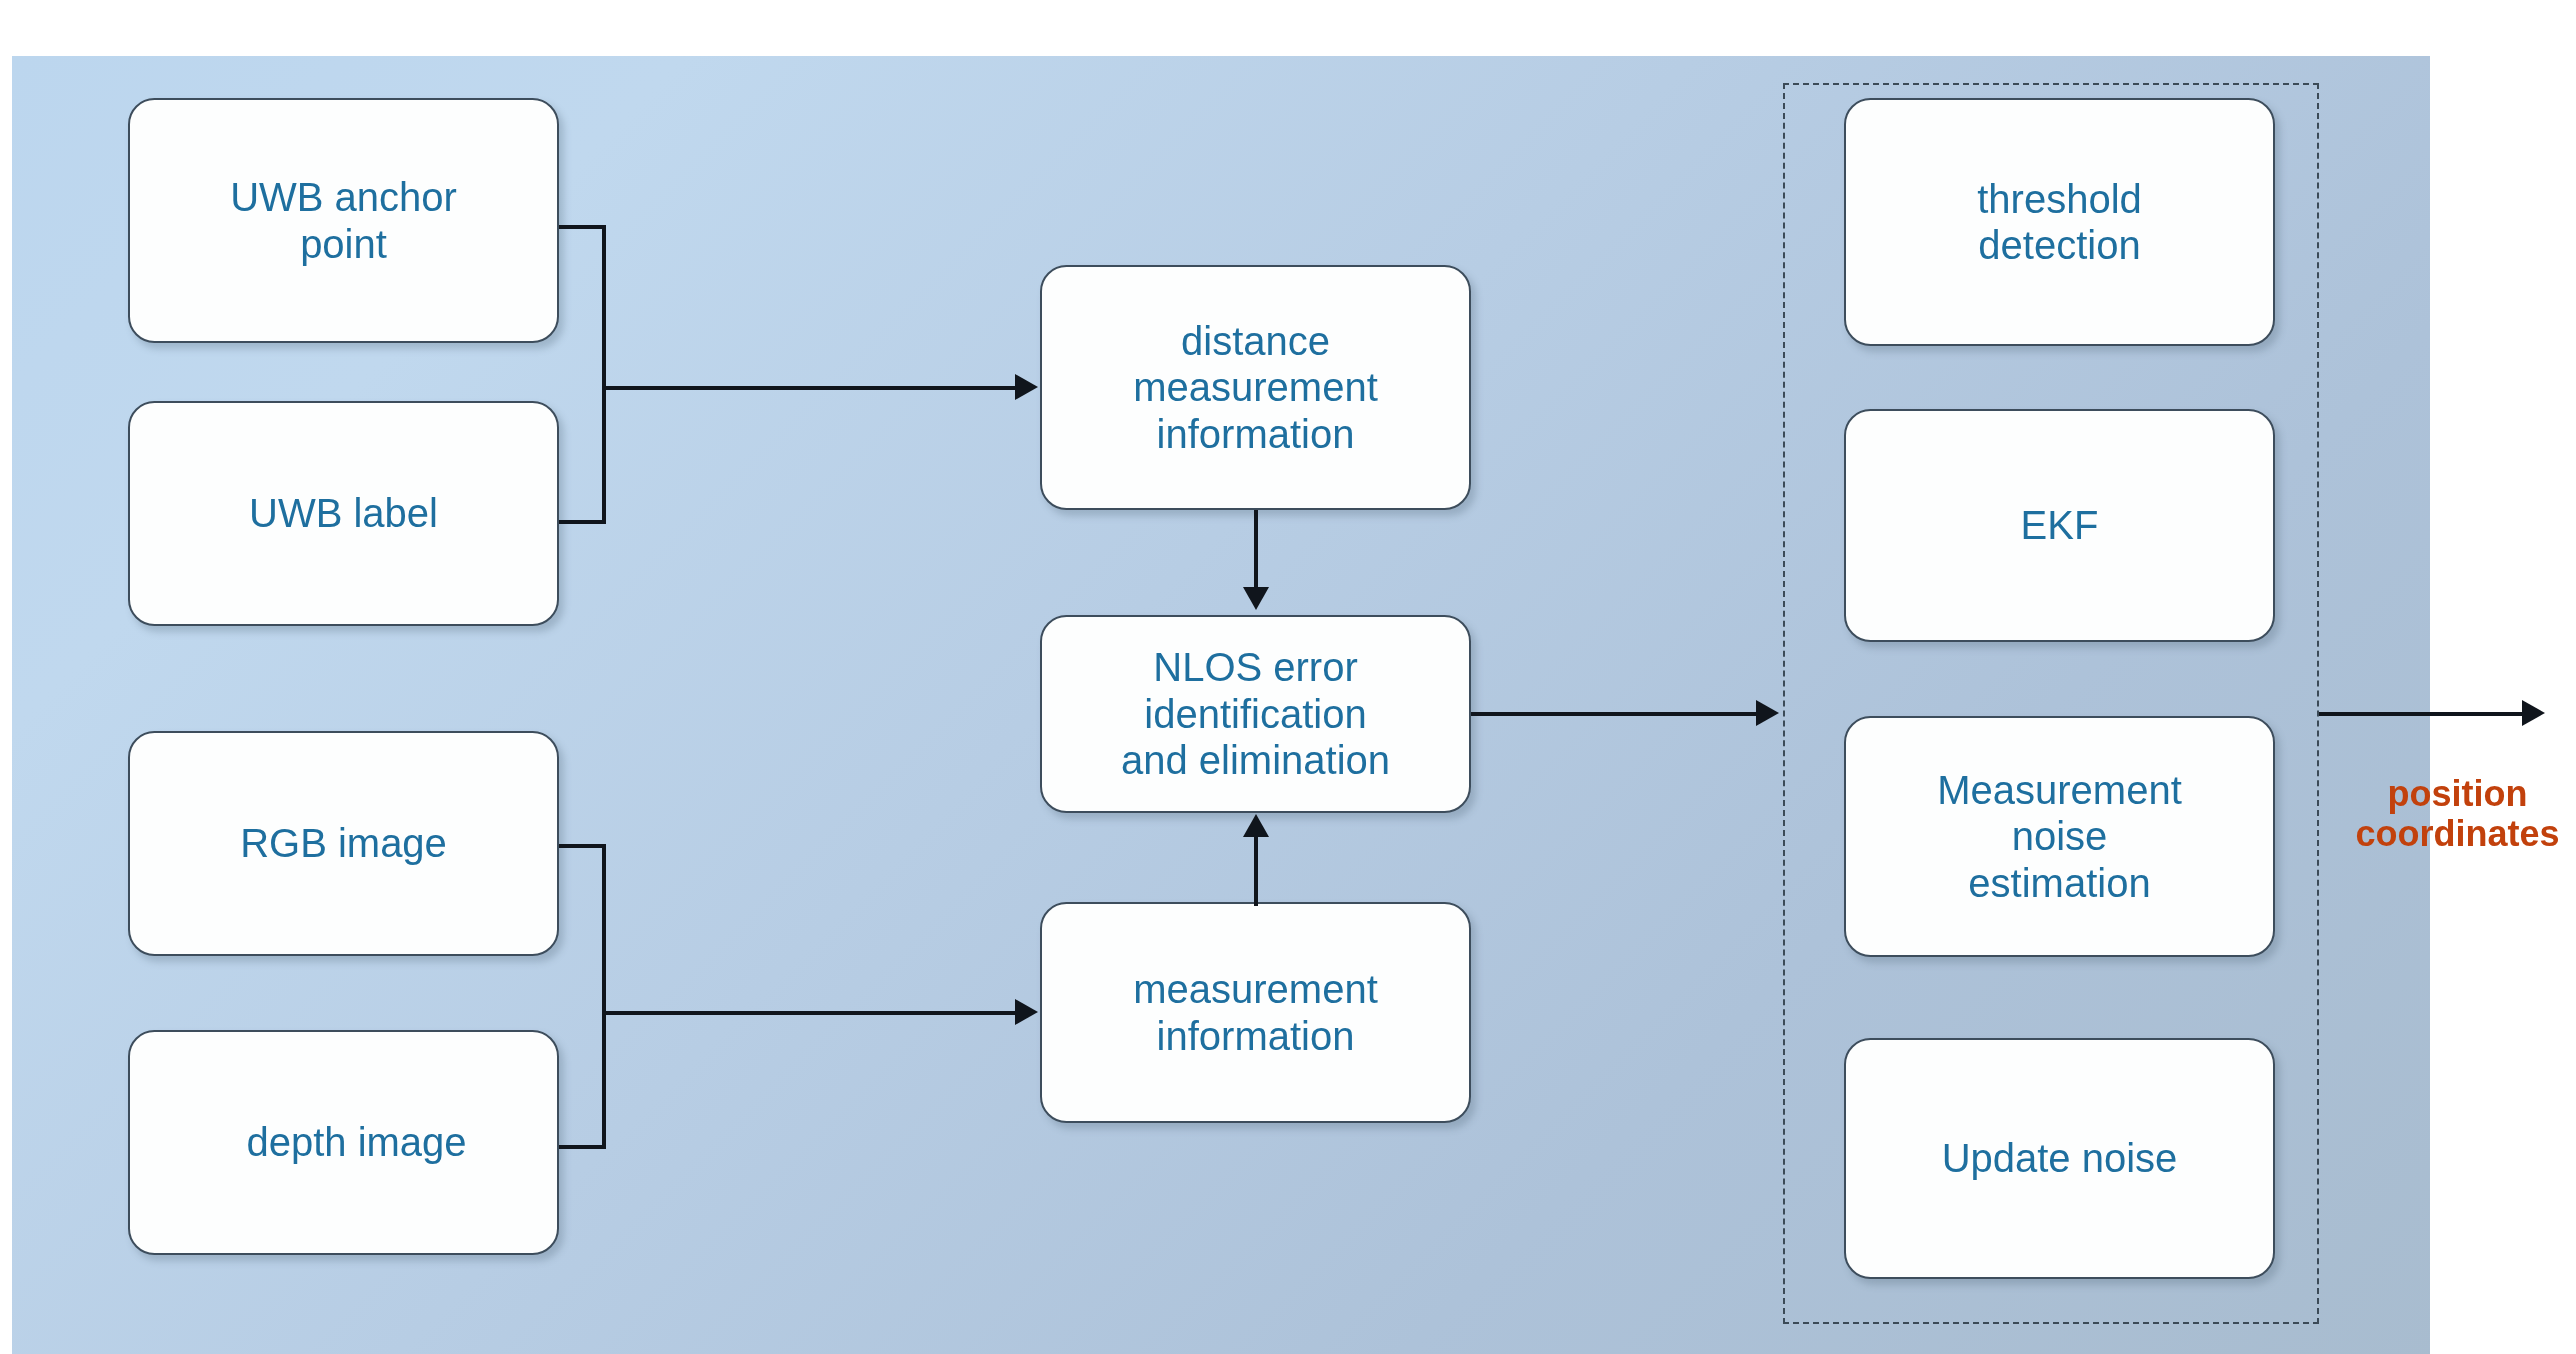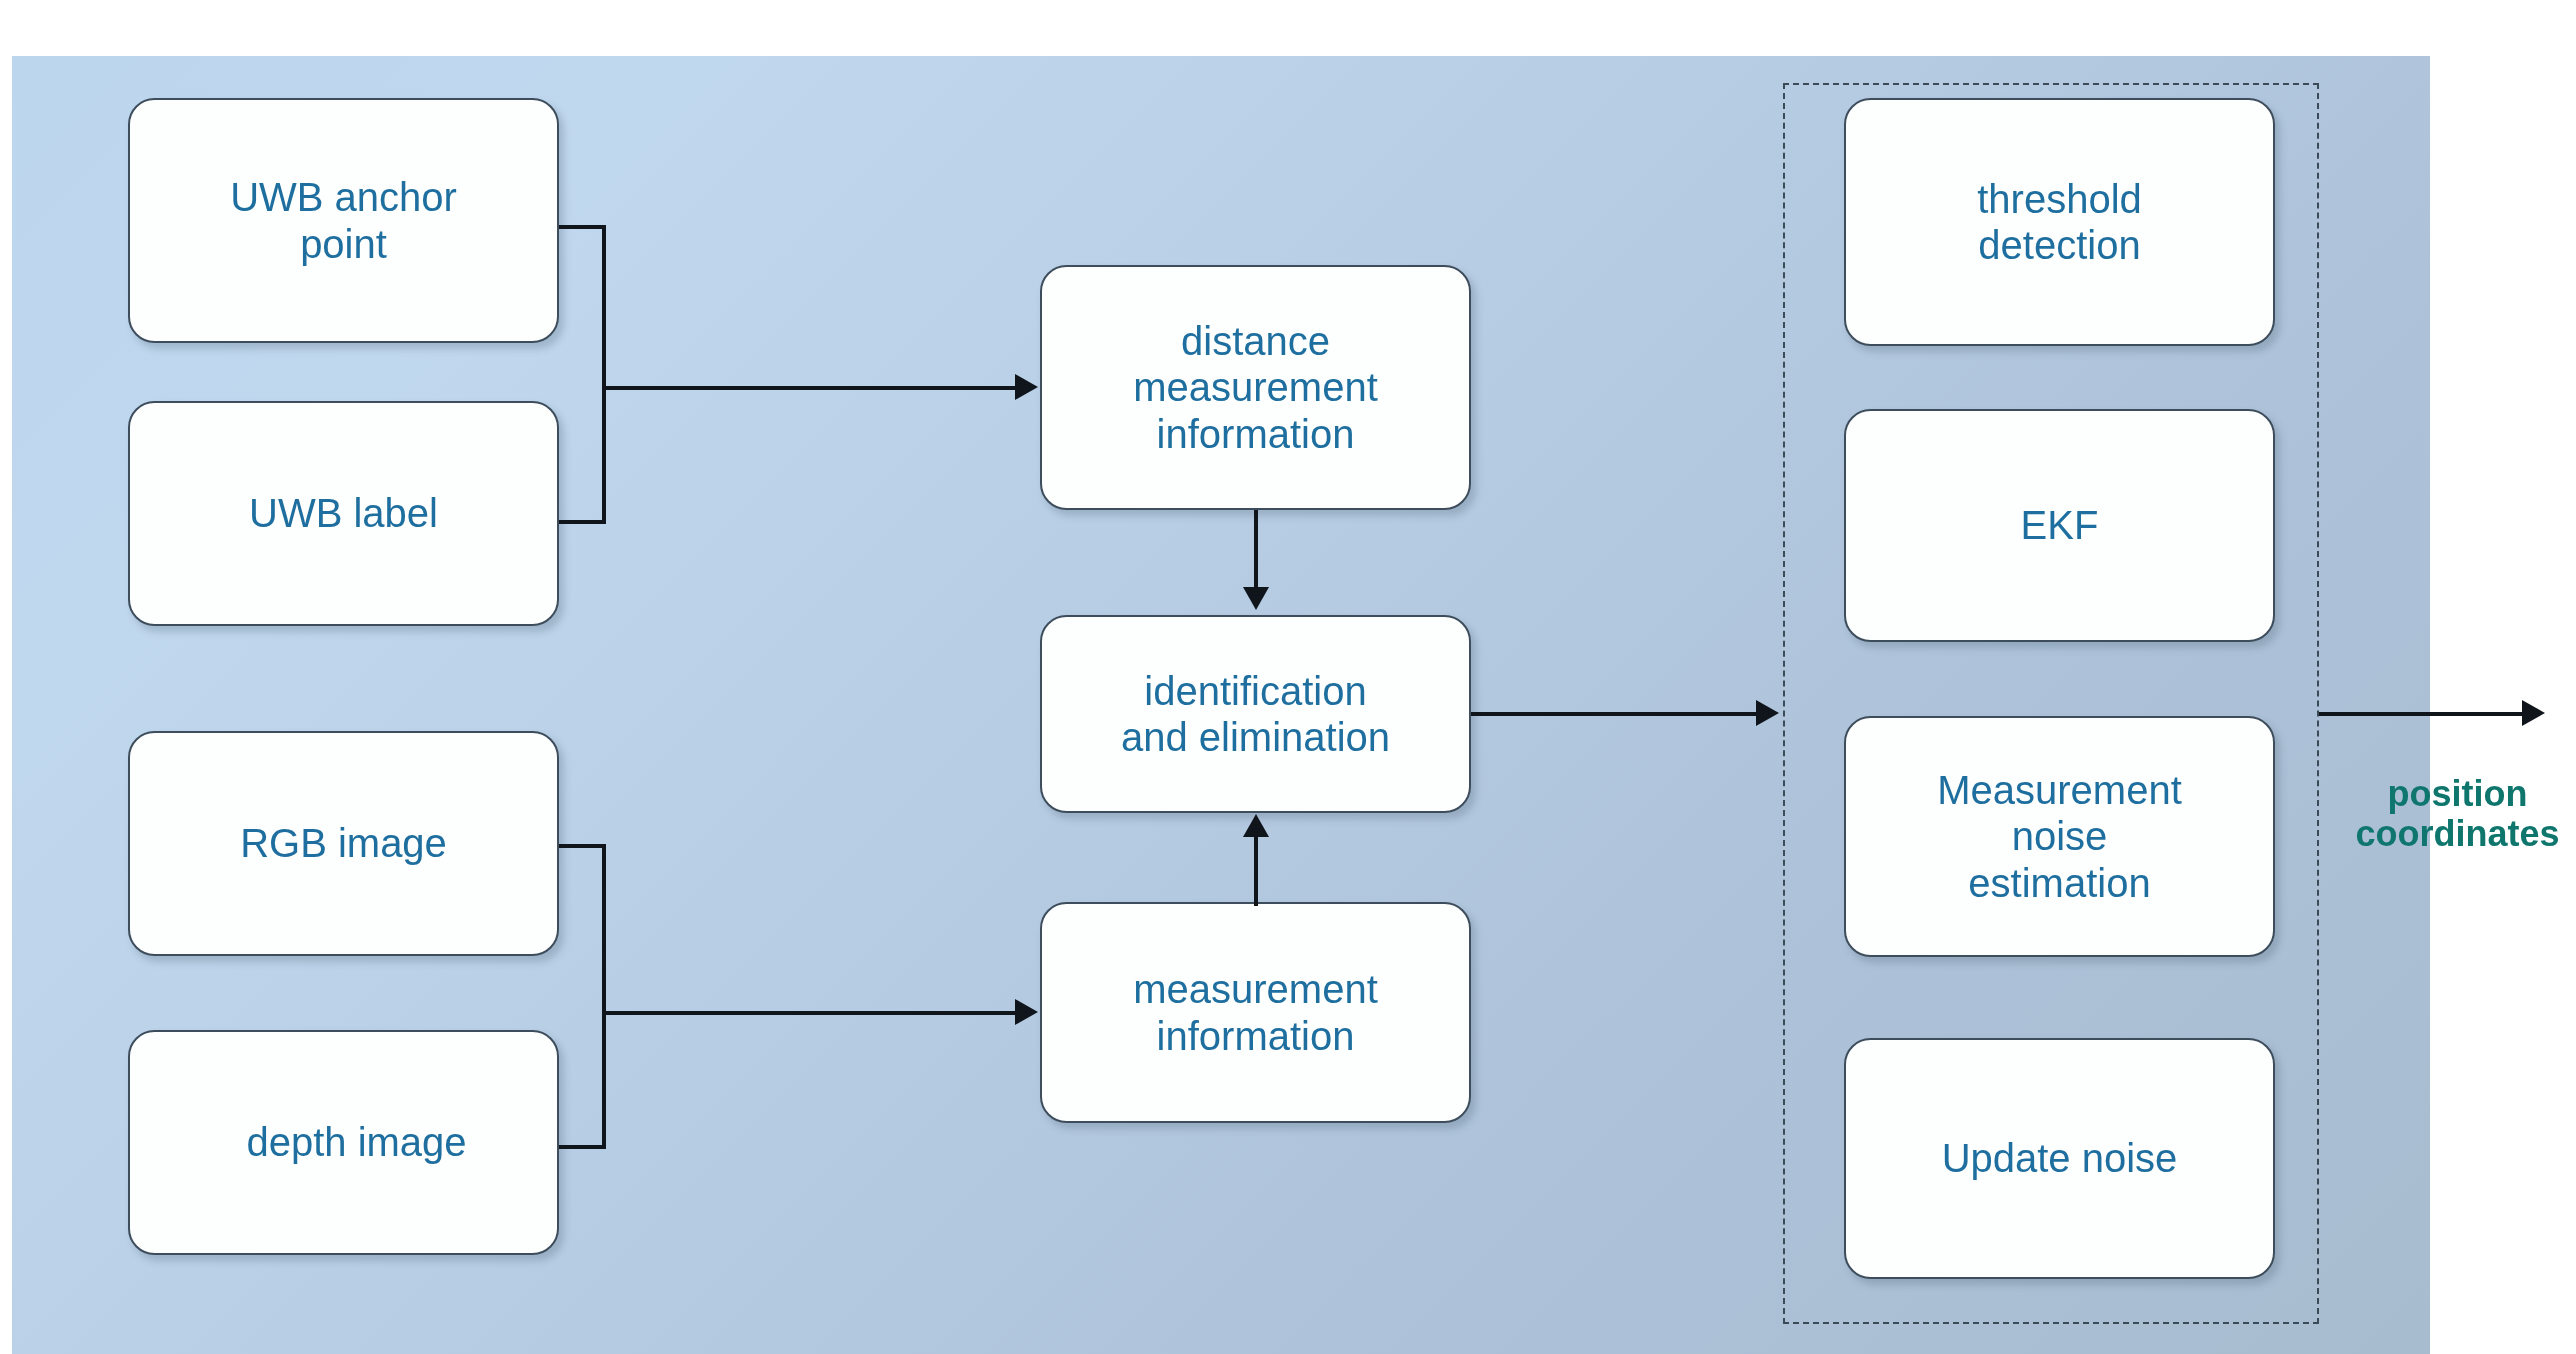--- a/index.html
+++ b/index.html
@@ -84,21 +84,21 @@
     border-bottom: 23px solid #10151c;
   }
 
   
   #output-label {
     position: absolute;
     left: 2345px;
     top: 730px;
     width: 225px;
     text-align: center;
-    color: #0f766e;
+    color: #c2410c;
     font-size: 36px;
     line-height: 1.12;
     font-weight: 700;
   }
   #output-label .l { display: block; }
 </style>
 </head>
 <body>
 
 <div id="stage">
@@ -129,20 +129,21 @@
   <div class="node" style="left:1040px; top:221px; width:431px; height:245px;">
     <span>
       <span>distance</span>
       <span>measurement</span>
       <span>information</span>
     </span>
   </div>
 
   <div class="node" style="left:1040px; top:571px; width:431px; height:198px;">
     <span>
+      <span>NLOS error</span>
       <span>identification</span>
       <span>and elimination</span>
     </span>
   </div>
 
   <div class="node" style="left:1040px; top:858px; width:431px; height:221px;">
     <span>
       <span>measurement</span>
       <span>information</span>
     </span>

